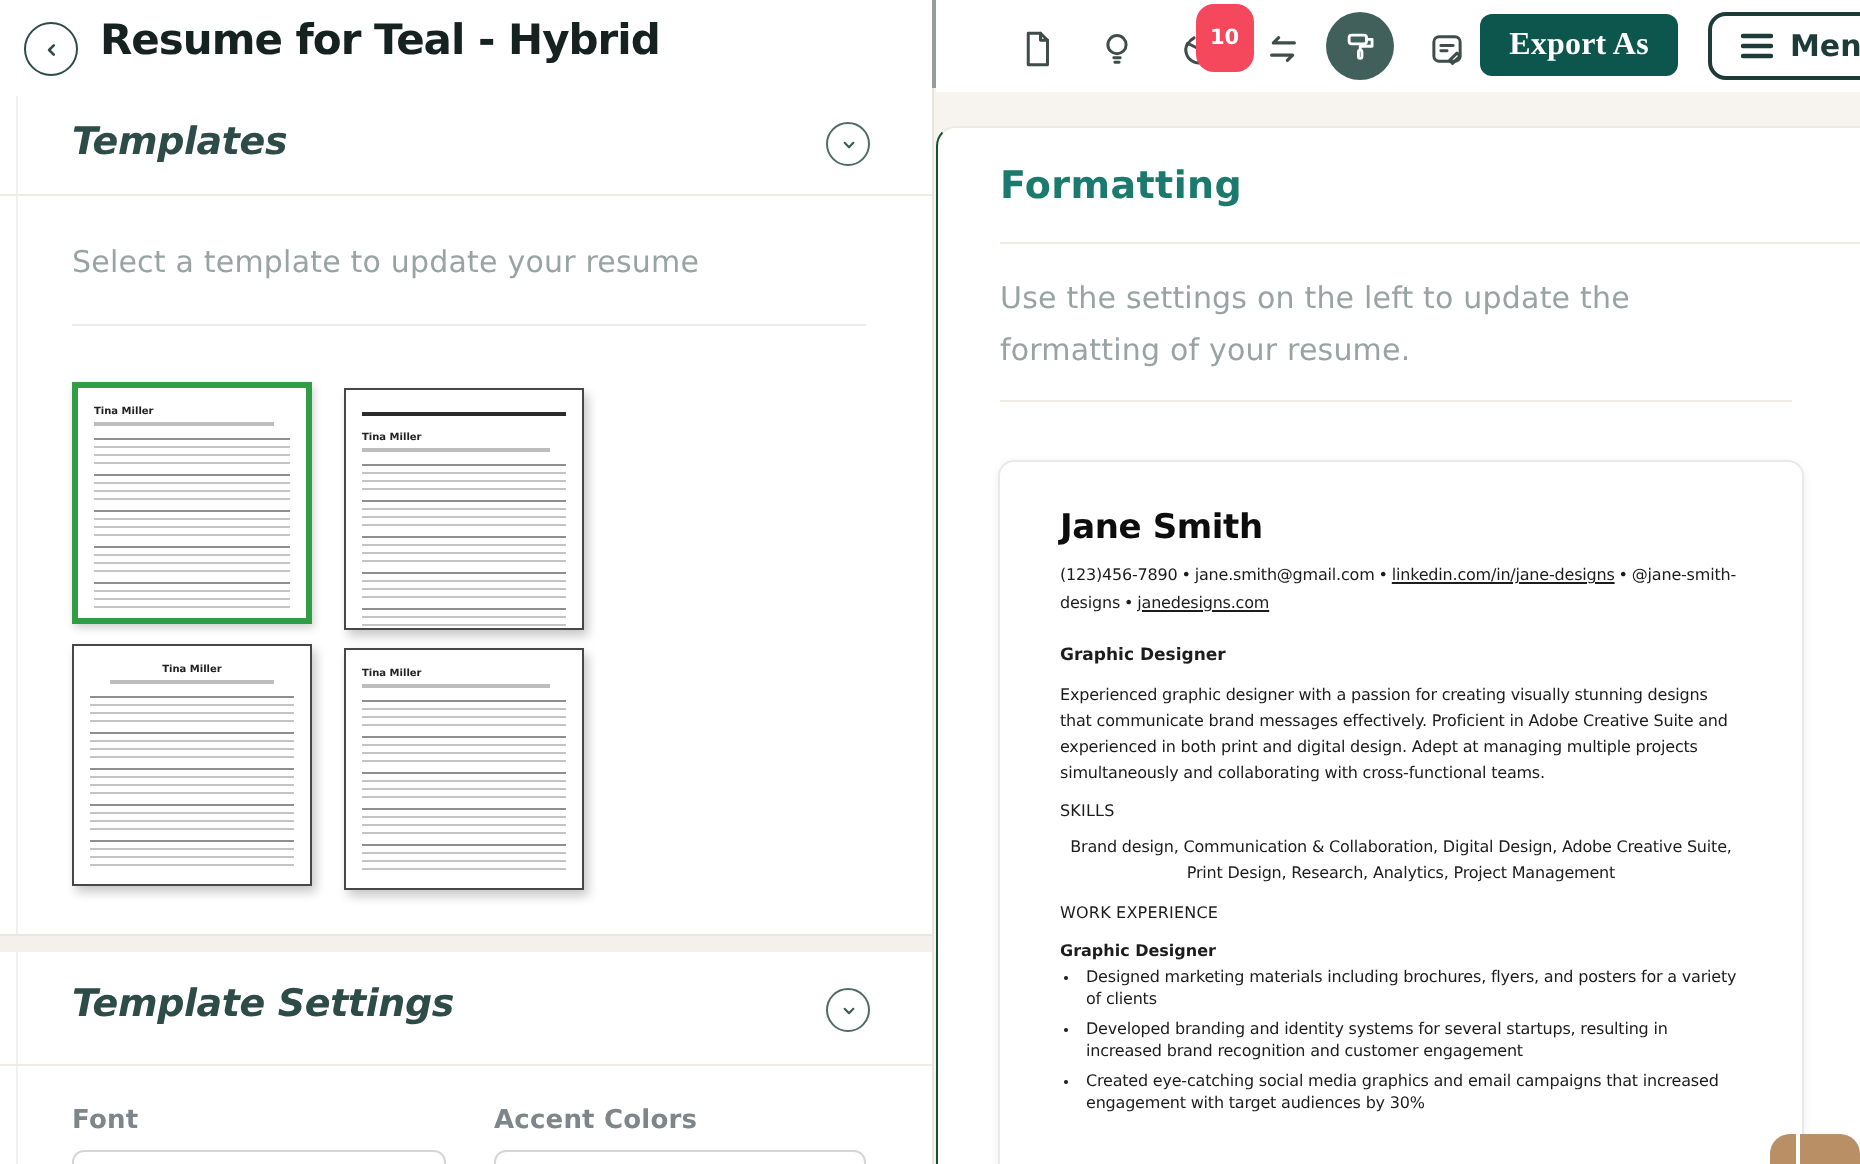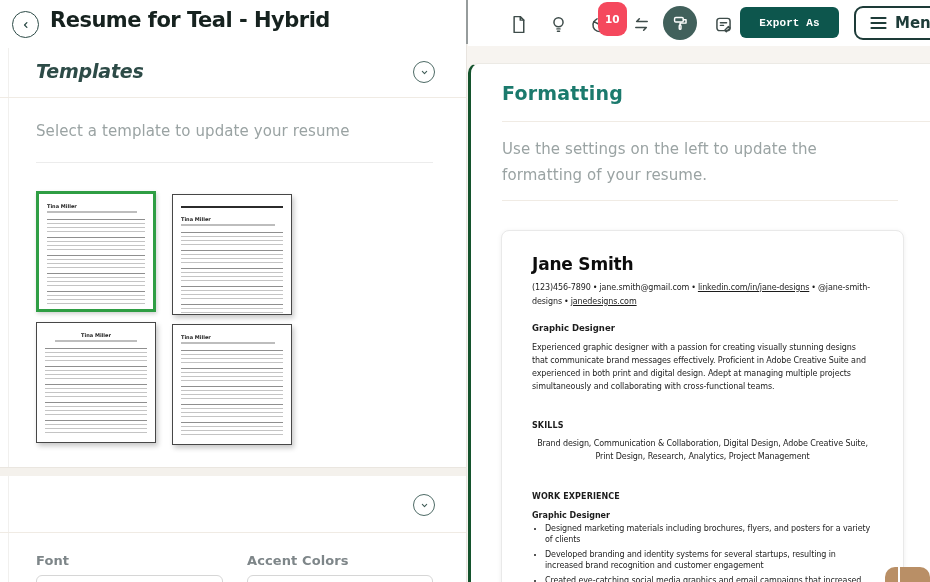--- a/index.html
+++ b/index.html
@@ -88,52 +88,52 @@
     background:var(--active_circle); border:none; color:#fff;
     display:flex; align-items:center; justify-content:center; padding:0; cursor:pointer;
   }
   .badge {
     position:absolute; left:130px; top:2px; min-width:28px; height:17px; padding:17px 7px;
     background:var(--badge_red); color:#fff; font-size:10.5px; font-weight:bold;
     border-radius:9px; display:flex; align-items:center; justify-content:center; z-index:3;
   }
   .export-btn {
     position:absolute; left:272px; top:7px; width:99px; height:31px; border:none; border-radius:6px;
-    background:var(--brand_dark_teal); color:#fff; font-size:11px; font-weight:600;
-    font-family:Liberation Mono, monospace; letter-spacing:0.1px; cursor:pointer;
+    background:var(--brand_dark_teal); color:#fff; font-size:16px; font-weight:600;
+    font-family:Liberation Serif, serif; letter-spacing:0.1px; cursor:pointer;
   }
   .menu-btn {
     position:absolute; left:386px; top:6px; width:98px; height:34px; border-radius:9px;
     border:2px solid var(--border_dark); background:#fff; color:var(--border_dark);
     font-size:15px; font-weight:600; font-family:inherit;
     display:flex; align-items:center; justify-content:flex-start; gap:8px; padding:0 0 0 14px; cursor:pointer;
   }
 
   .fmt-card {
     position:absolute; left:2px; top:63px; width:462px; height:519px; background:#fff;
-    border-top:1px solid #eceae5; border-left:3px solid #14532d; border-top-left-radius:10px;
+    border-top:1px solid #eceae5; border-left:1px solid #14532d; border-top-left-radius:10px;
   }
   .fmt-title { position:absolute; left:31px; top:18px; margin:0; font-size:19px; font-weight:600; color:var(--heading_teal); letter-spacing:0.2px; }
   .fmt-div1 { position:absolute; left:31px; top:57px; width:430px; height:1px; background:var(--divider_warm); }
   .fmt-desc { position:absolute; left:31px; top:72px; width:396px; margin:0; font-size:15px; line-height:1.75; color:var(--muted_text); letter-spacing:0.1px; }
   .fmt-div2 { position:absolute; left:31px; top:136px; width:396px; height:1px; background:var(--divider_warm); }
 
   
   .resume-card {
     position:absolute; left:30px; top:166px; width:403px; height:440px; background:#fff;
     border:1px solid #e9e9e9; border-radius:8px; box-shadow:0 1px 5px rgba(0,0,0,0.07);
     padding:23px 30px; color:#1c1c1c;
   }
   .r-name { margin:0 0 7px; font-size:17px; font-weight:bold; color:#0d0d0d; letter-spacing:-0.2px; }
   .r-contact { font-size:8px; letter-spacing:-0.1px; line-height:1.7; color:#1c1c1c; }
   .r-link { text-decoration:underline; color:#1c1c1c; cursor:pointer; }
   .r-sep { margin:0 2px; }
   .r-role { font-size:8.5px; font-weight:bold; margin-top:15px; }
   .r-sum { font-size:8px; line-height:1.6; letter-spacing:-0.1px; margin-top:9px; }
-  .r-sec { font-size:8px; font-weight:bold; margin-top:28px; letter-spacing:0.1px; }
+  .r-sec { font-size:8px; font-weight:normal; margin-top:8px; letter-spacing:0.1px; }
   .r-skills { font-size:8px; line-height:1.6; letter-spacing:-0.1px; margin-top:8px;text-align:center; }
   .r-job { margin-top:10px; }
   .r-company-line { font-size:8px; letter-spacing:-0.1px; }
   .r-company { font-size:8.5px; font-weight:bold; }
   .r-jobtitle { font-size:8px; font-weight:bold; margin-top:3.5px; }
   .r-bullets { margin:3px 0 0; padding-left:13px; }
   .r-bullets li { font-size:8px; line-height:1.4; letter-spacing:-0.1px; margin-bottom:3.5px; }
 
   .tan-widget {
     position:absolute; left:885px; top:567px; width:45px; height:15px; z-index:9;
@@ -188,20 +188,21 @@
     <div class="mini-body"></div>
   </div>
   <div class="thumb" id="thumb-4">
     <div class="mini-name">Tina Miller</div>
     <div class="mini-contact"></div>
     <div class="mini-body"></div>
   </div>
 
   <div class="section-band"></div>
 
+  <h2 class="sec-head" id="settings-head">Template Settings</h2>
   <button class="chev-btn" id="settings-chev">
     <span>
       <svg width="13" height="13" viewBox="0 0 24 24" fill="none" stroke="currentColor" stroke-width="2" stroke-linecap="round" stroke-linejoin="round">
           <path d="M8 10l4 4 4-4"></path>
         </svg>
     </span>
   </button>
   <div class="divider-full" style="top:532px"></div>
 
   <p class="field-label" id="font-label">Font</p>

